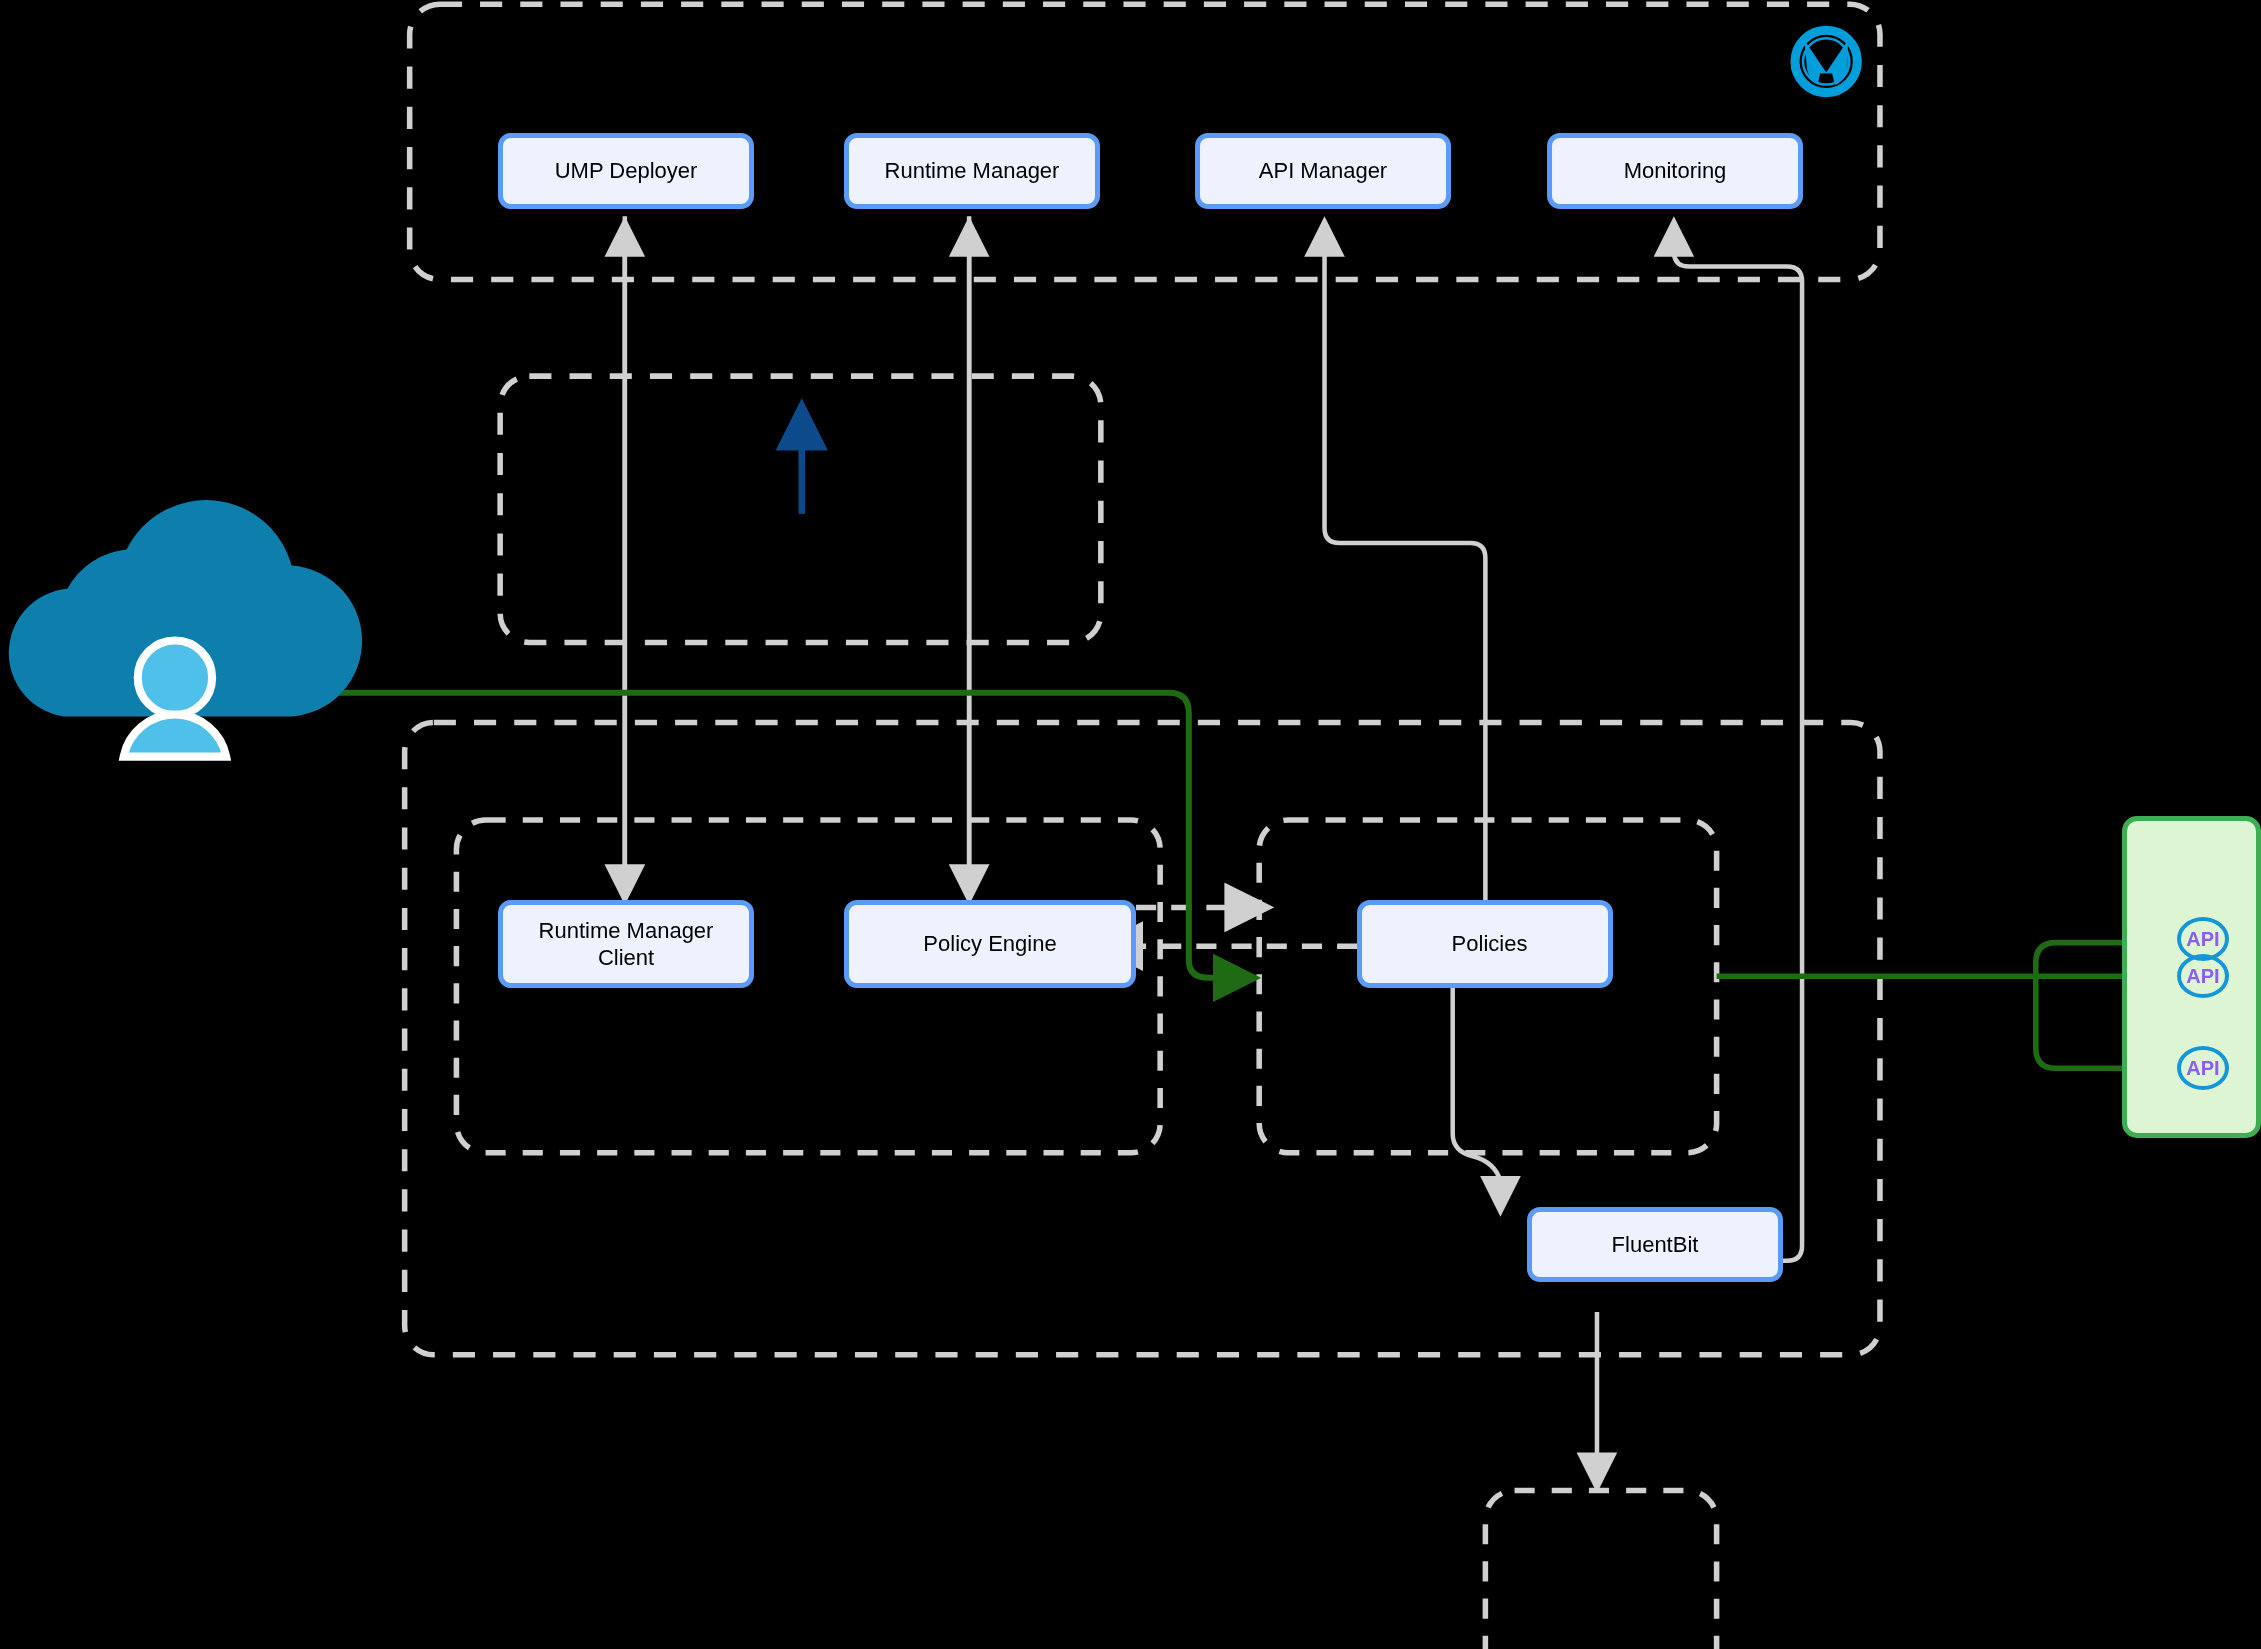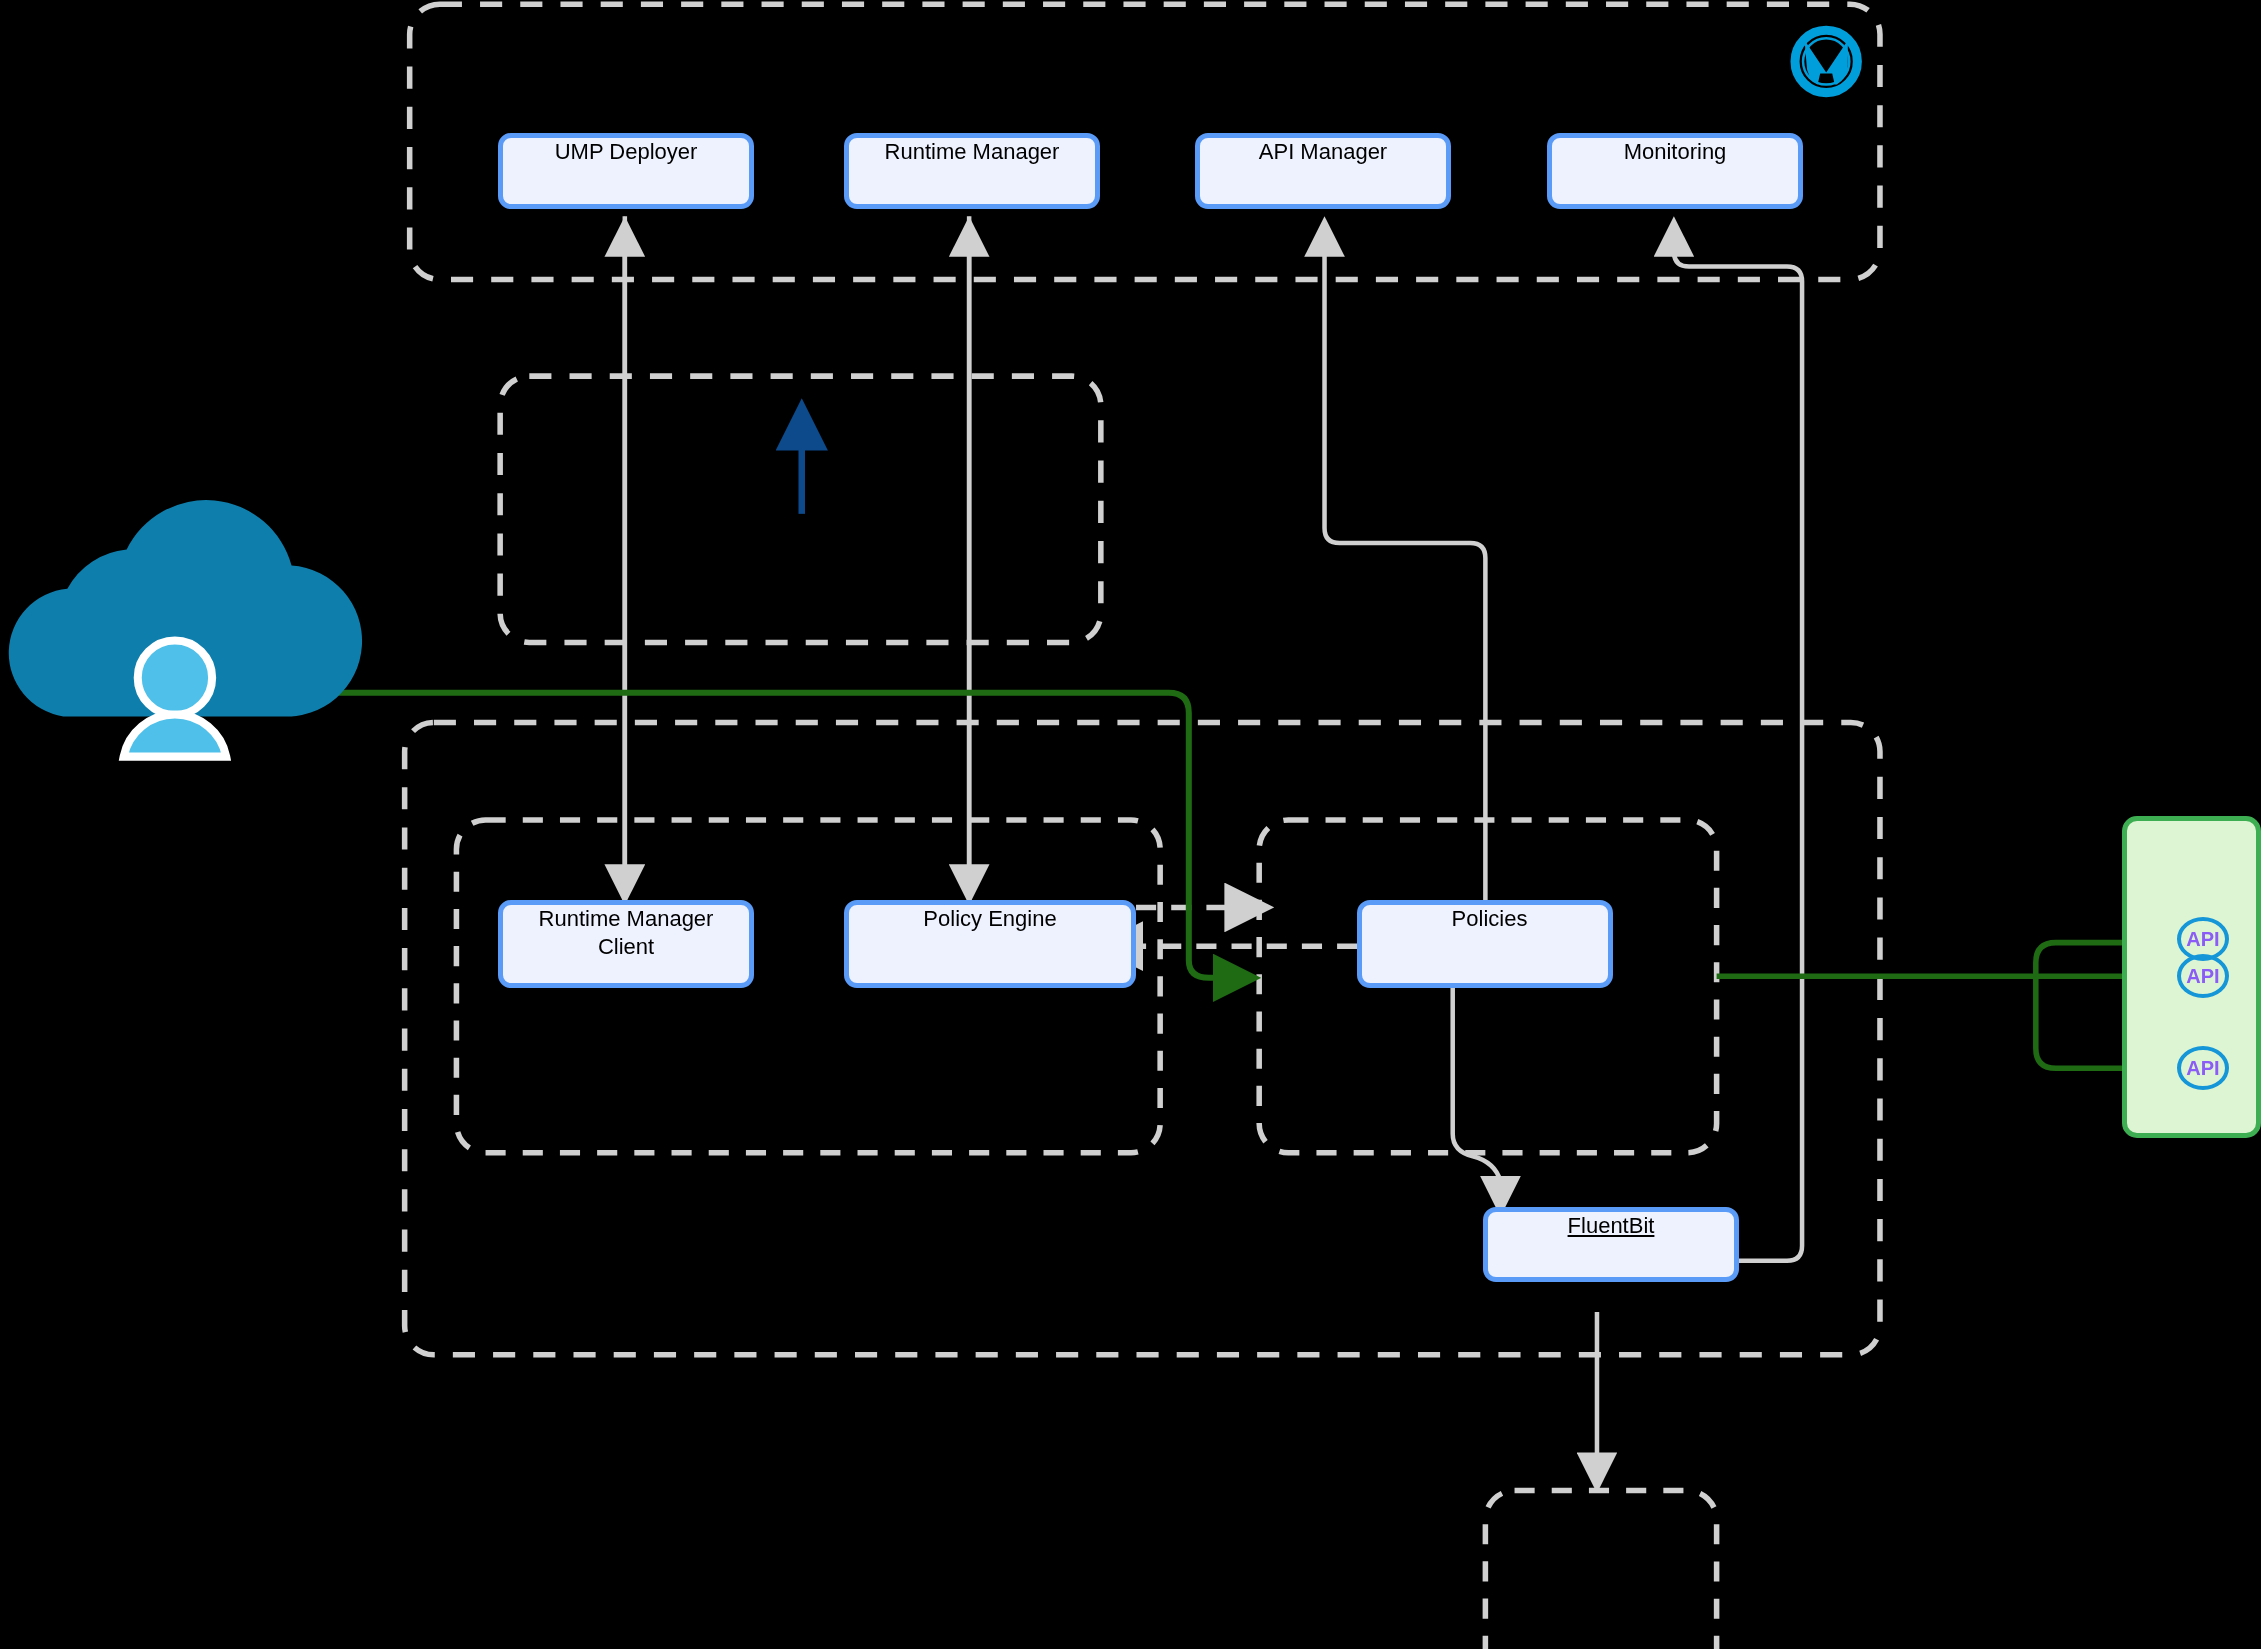--- a/index.html
+++ b/index.html
@@ -5,21 +5,21 @@
   html,body{margin:0;padding:0;background:#000;}
   body{font-family:"Liberation Sans",sans-serif;}
   #stage{position:relative;width:2261px;height:1650px;background:#000;overflow:hidden;}
   svg.layer{position:absolute;left:0;top:0;width:2261px;height:1650px;}
   .nodebox{
     position:absolute;
     background:#EDF2FE;
     border:5px solid #5B9BF8;
     border-radius:13px;
     box-sizing:border-box;
-    display:flex;justify-content:center;
+    display:flex;align-items:center;justify-content:center;
     text-align:center;
     color:#000;
     font-size:22px;
     line-height:1.25;
     font-family:"Liberation Sans",sans-serif;
   }
   .apibox{
     position:absolute;
     background:#DDF5D2;
     border:5px solid #3EAE52;
@@ -147,21 +147,21 @@
   </div>
 
   <div class="nodebox" style="left:844px;top:900px;width:292px;height:88px;">
     <span style="white-space:pre-line;">Policy Engine</span>
   </div>
 
   <div class="nodebox" style="left:1357px;top:900px;width:256px;height:88px;padding-left:9px;">
     <span style="white-space:pre-line;">Policies</span>
   </div>
 
-  <div class="nodebox" style="left:1483px;top:1207px;width:256px;height:75px;text-decoration:underline;">
+  <div class="nodebox" style="left:1527px;top:1207px;width:256px;height:75px;">
     <span>FluentBit</span>
   </div>
 
   <div class="apibox" style="left:2122px;top:816px;width:139px;height:322px;">
   </div>
   <div class="api-ellipse" style="left:2177px;top:917px;width:52px;height:44px;">
     <span>API</span>
   </div>
   <div class="api-ellipse" style="left:2177px;top:954px;width:52px;height:44px;">
     <span>API</span>

